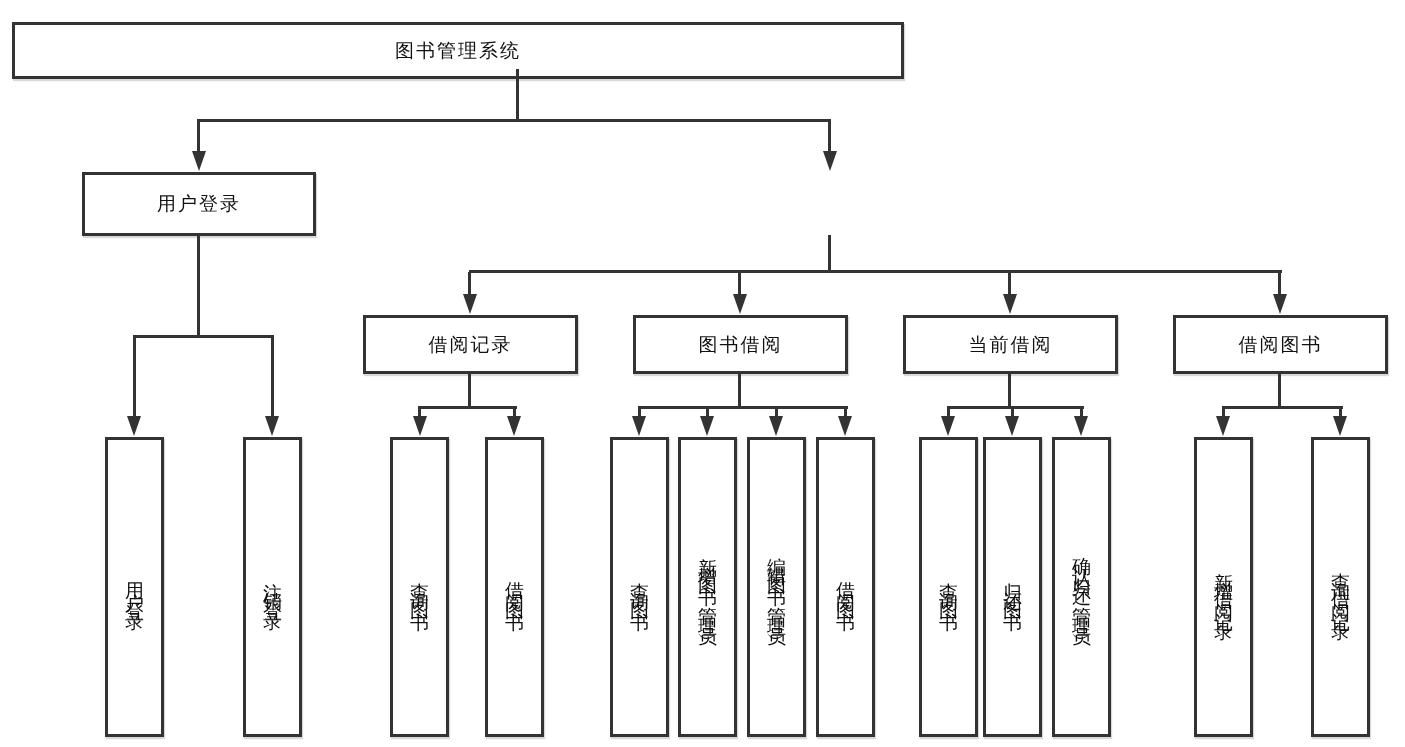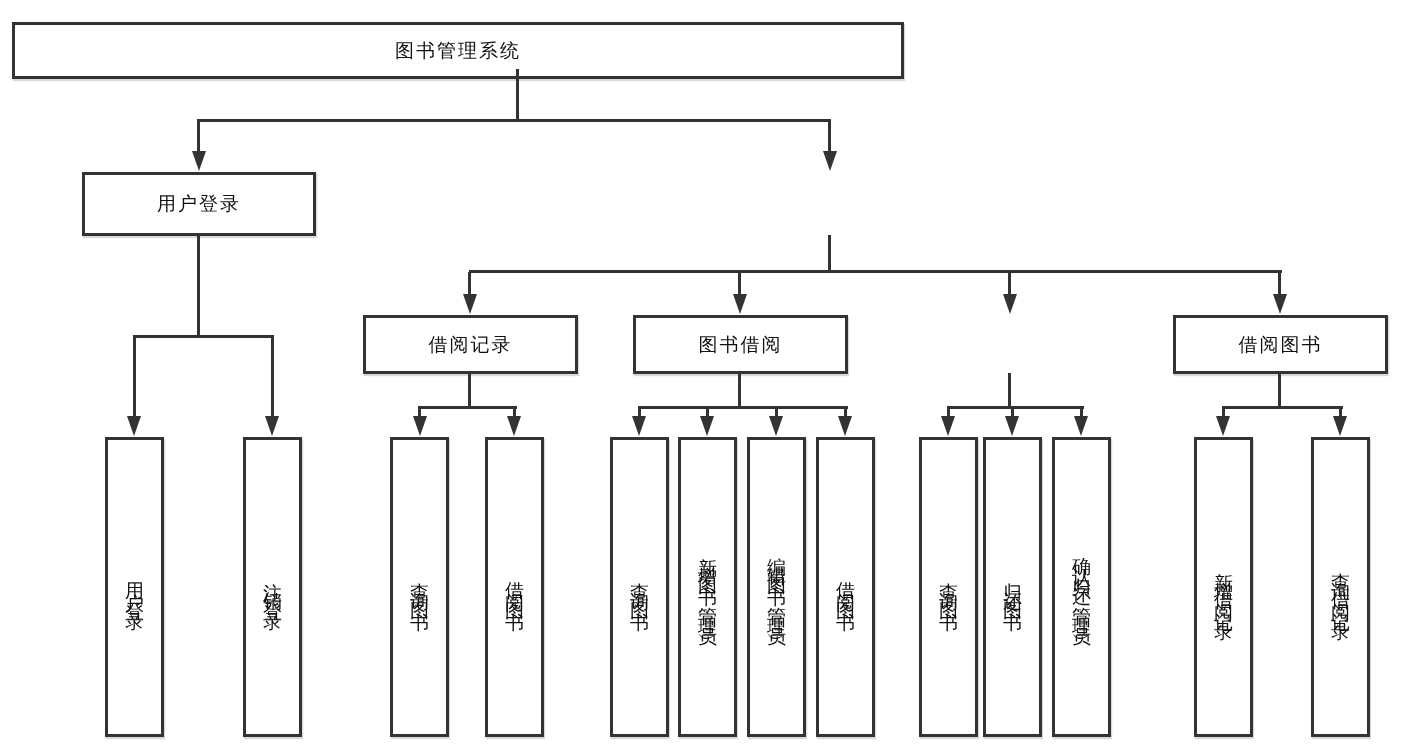--- a/index.html
+++ b/index.html
@@ -62,20 +62,21 @@
   <div class="vline" style="left:738px;top:272px;height:24px"></div>
   <div class="vline" style="left:1008px;top:272px;height:24px"></div>
   <div class="vline" style="left:1278px;top:272px;height:24px"></div>
   <div class="ah" style="left:463px;top:294px"></div>
   <div class="ah" style="left:733px;top:294px"></div>
   <div class="ah" style="left:1003px;top:294px"></div>
   <div class="ah" style="left:1273px;top:294px"></div>
 
   <div class="box" style="left:363px;top:315px;width:215px;height:59px">借阅记录</div>
   <div class="box" style="left:633px;top:315px;width:215px;height:59px">图书借阅</div>
+  <div class="box" style="left:903px;top:315px;width:215px;height:59px">当前借阅</div>
   <div class="box" style="left:1173px;top:315px;width:215px;height:59px">借阅图书</div>
 
   <div class="vline" style="left:468px;top:373px;height:35px"></div>
   <div class="hline" style="left:418px;top:406px;width:99px"></div>
   <div class="vline" style="left:418px;top:408px;height:12px"></div>
   <div class="vline" style="left:513px;top:408px;height:12px"></div>
   <div class="ah" style="left:413px;top:416px"></div>
   <div class="ah" style="left:507px;top:416px"></div>
 
   <div class="vline" style="left:738px;top:373px;height:35px"></div>

